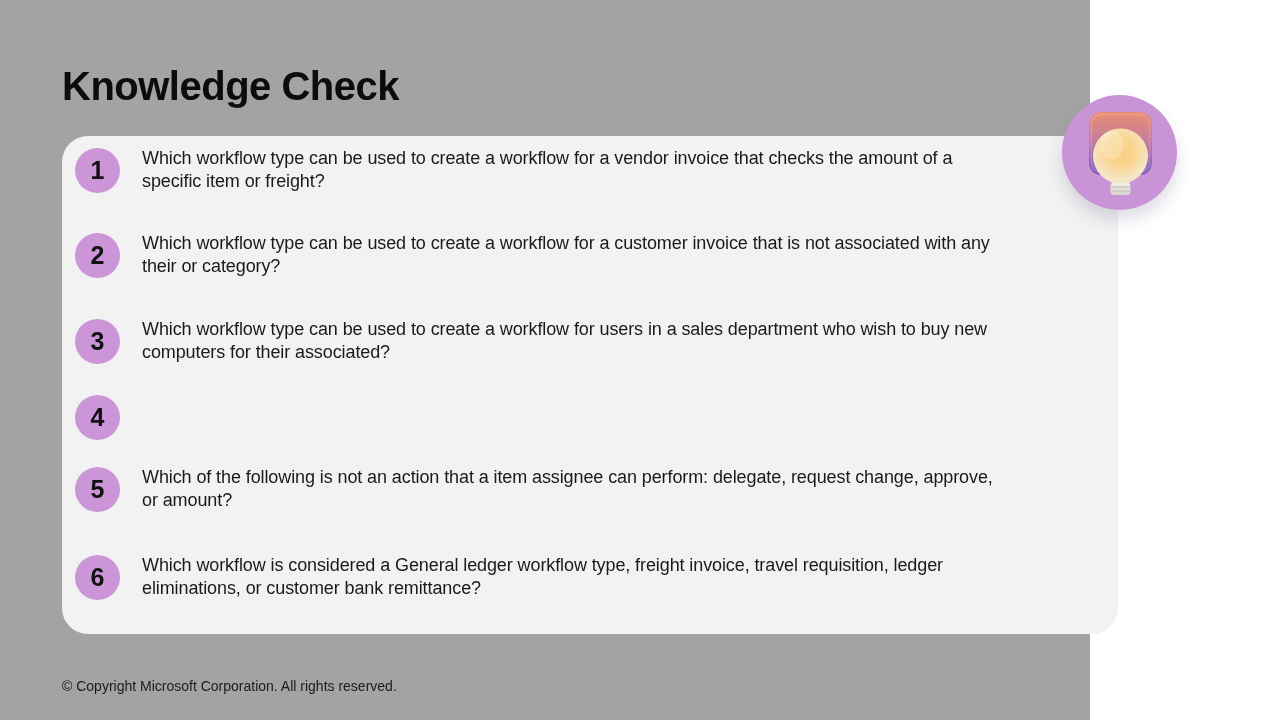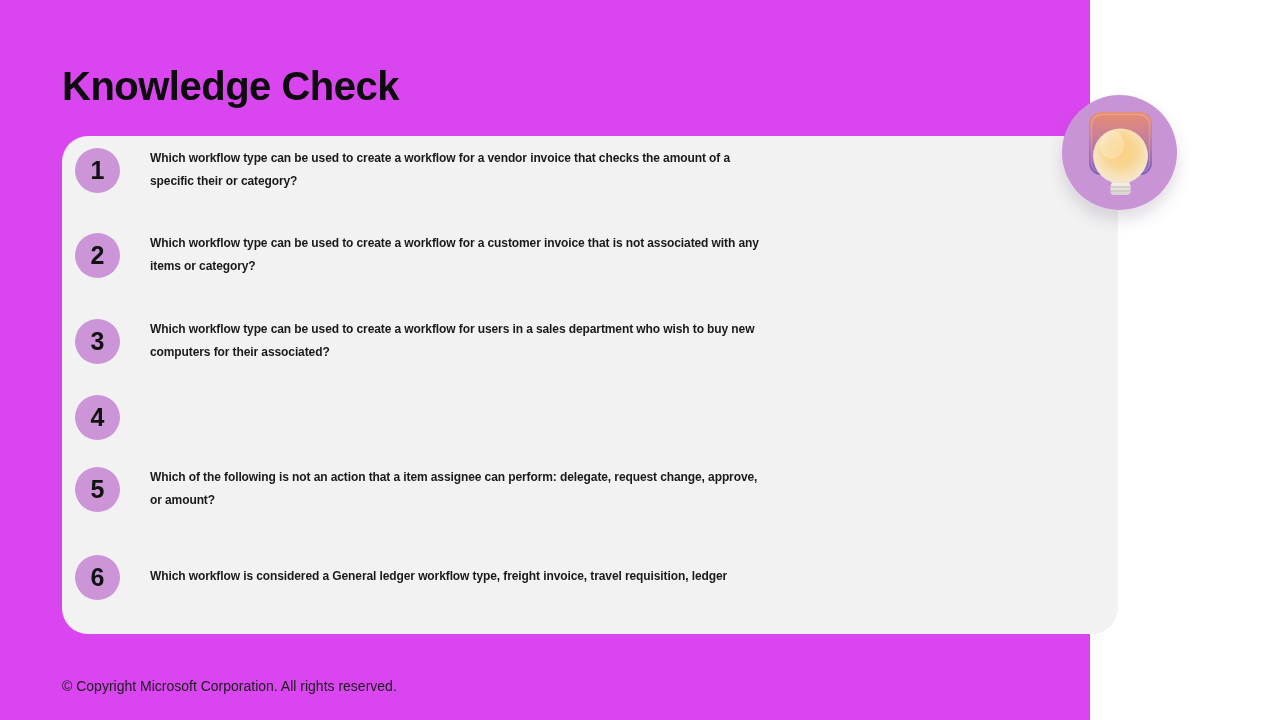--- a/index.html
+++ b/index.html
@@ -3,21 +3,21 @@
 <meta charset="utf-8">
 <style>
   * { margin: 0; padding: 0; box-sizing: border-box; }
   html, body { width: 1280px; height: 720px; background: #ffffff; overflow: hidden; }
   body { font-family: "Liberation Sans", "DejaVu Sans", sans-serif; }
 
   .slide {
     position: relative;
     width: 1090px;
     height: 720px;
-    background: #d946ef;
+    background: #a3a3a3;
   }
 
   .page-title {
     position: absolute;
     left: 62px;
     top: 62px;
     font-size: 40px;
     line-height: 48px;
     font-weight: 700;
     letter-spacing: -0.5px;
@@ -52,24 +52,24 @@
     background: #cb95d8;
     display: flex;
     align-items: center;
     justify-content: center;
     font-size: 25px;
     font-weight: 700;
     color: #111111;
   }
 
   .q-text {
-    margin-left: 30px;
-    font-size: 12px;
+    margin-left: 22px;
+    font-size: 18px;
     line-height: 23.5px;
-    font-weight: 700;
+    font-weight: 400;
     color: #1a1a1a;
     letter-spacing: -0.1px;
   }
   .q-line { display: block; }
   .q-line:empty { display: none; }
 
   .badge {
     position: absolute;
     left: 1062px;
     top: 95px;
@@ -98,31 +98,31 @@
   <h1 class="page-title">Knowledge Check</h1>
 
   <div class="panel">
 
     <div class="q-row" style="top:-1px">
       <div class="q-num">
         <span>1</span>
       </div>
       <div class="q-text">
         <span class="q-line">Which workflow type can be used to create a workflow for a vendor invoice that checks the amount of a</span>
-        <span class="q-line">specific their or category?</span>
+        <span class="q-line">specific item or freight?</span>
       </div>
     </div>
 
     <div class="q-row" style="top:84px">
       <div class="q-num">
         <span>2</span>
       </div>
       <div class="q-text">
         <span class="q-line">Which workflow type can be used to create a workflow for a customer invoice that is not associated with any</span>
-        <span class="q-line">items or category?</span>
+        <span class="q-line">their or category?</span>
       </div>
     </div>
 
     <div class="q-row" style="top:170px">
       <div class="q-num">
         <span>3</span>
       </div>
       <div class="q-text">
         <span class="q-line">Which workflow type can be used to create a workflow for users in a sales department who wish to buy new</span>
         <span class="q-line">computers for their associated?</span>
@@ -144,20 +144,21 @@
         <span class="q-line">or amount?</span>
       </div>
     </div>
 
     <div class="q-row" style="top:406px">
       <div class="q-num">
         <span>6</span>
       </div>
       <div class="q-text">
         <span class="q-line">Which workflow is considered a General ledger workflow type, freight invoice, travel requisition, ledger</span>
+        <span class="q-line">eliminations, or customer bank remittance?</span>
       </div>
     </div>
 
   </div>
 
   <div class="badge">
     <svg width="115" height="115" viewBox="0 0 115 115">
       <defs>
         <linearGradient id="gradSquare" x1="0" y1="0" x2="0" y2="1">
           <stop offset="0" stop-color="#e98e70"></stop>

